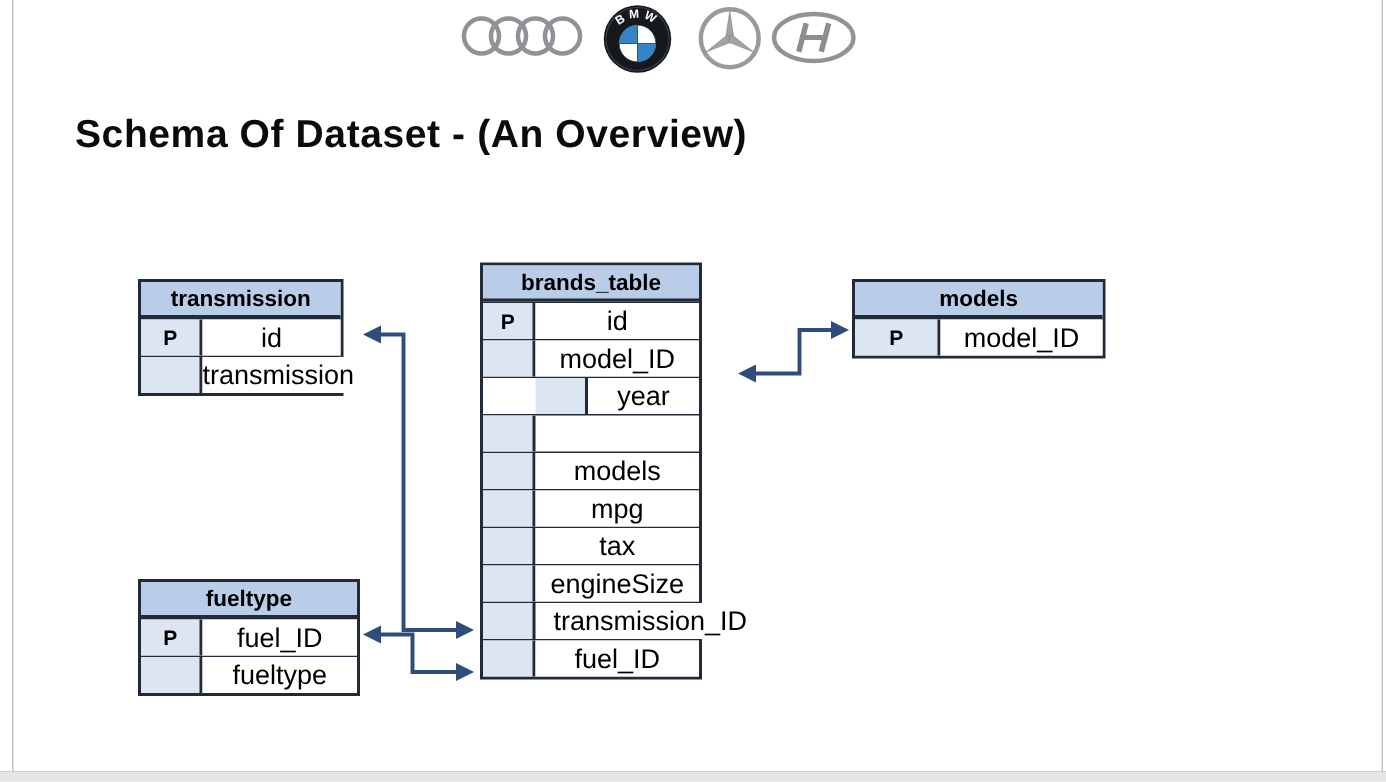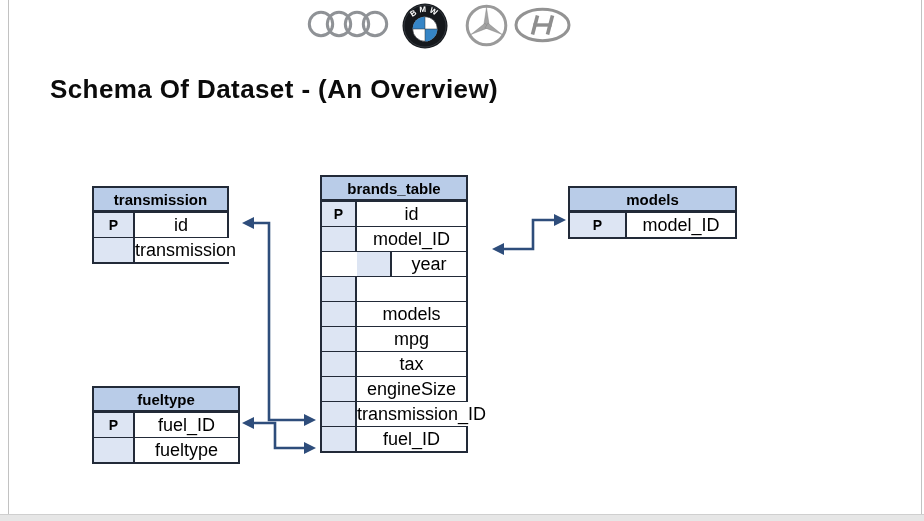--- a/index.html
+++ b/index.html
@@ -136,21 +136,21 @@
       <div class="cell field">mpg</div>
     </div>
     <div class="tbl-row" style="grid-template-columns:35px 1fr;">
       <div class="cell key"></div>
       <div class="cell field">tax</div>
     </div>
     <div class="tbl-row" style="grid-template-columns:35px 1fr;">
       <div class="cell key"></div>
       <div class="cell field">engineSize</div>
     </div>
-    <div class="tbl-row" style="grid-template-columns:35px 1fr;">
+    <div class="tbl-row" style="grid-template-columns:35px 1fr;gap:12px;">
       <div class="cell key"></div>
       <div class="cell field">transmission_ID</div>
     </div>
     <div class="tbl-row" style="grid-template-columns:35px 1fr;">
       <div class="cell key"></div>
       <div class="cell field">fuel_ID</div>
     </div>
   </div>
 
   <div class="db-table" style="left:568px;top:186px;width:169px;">

